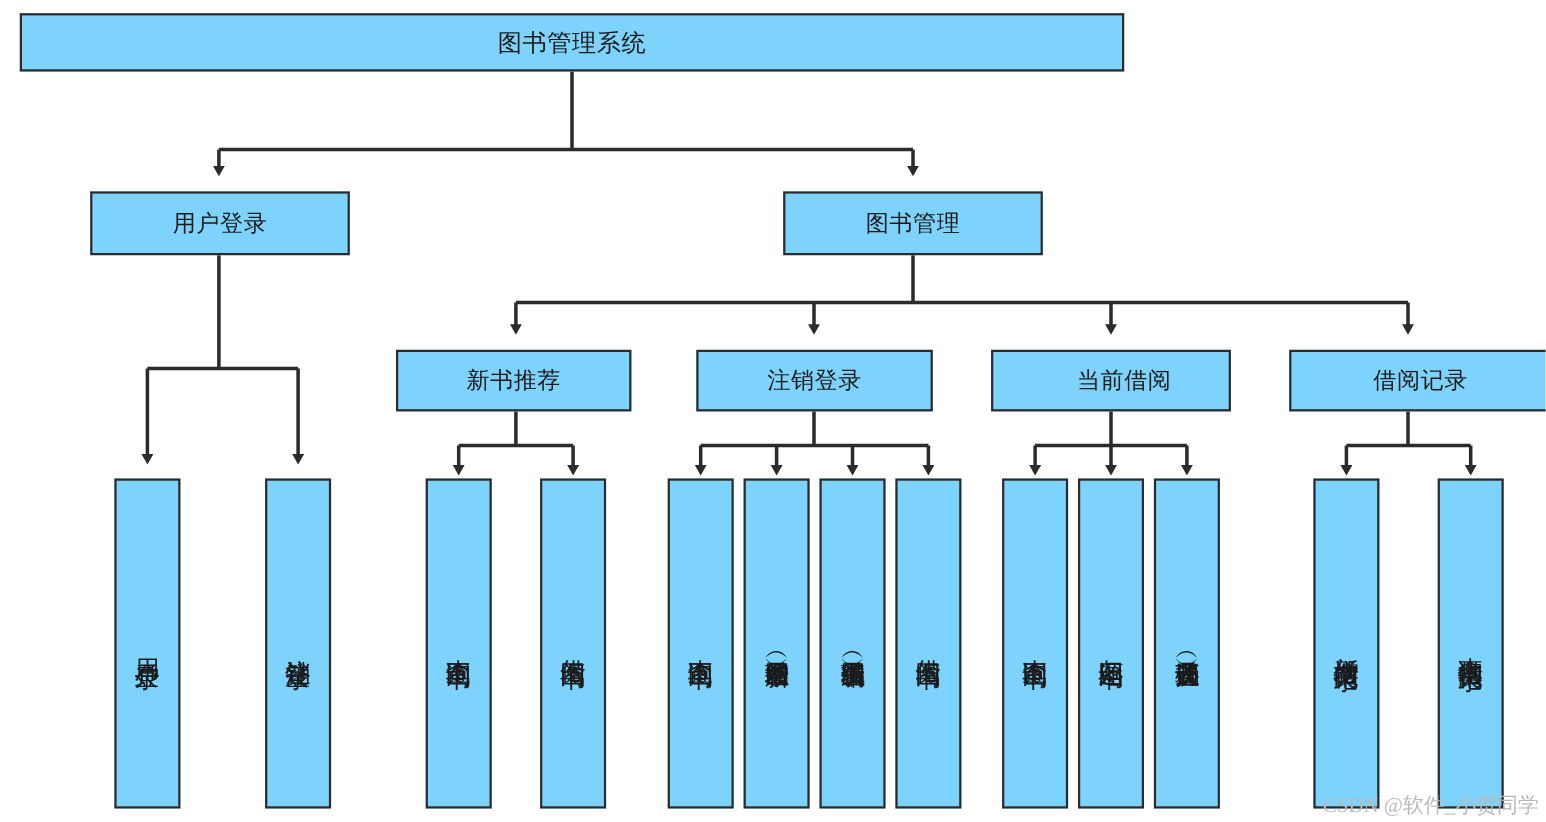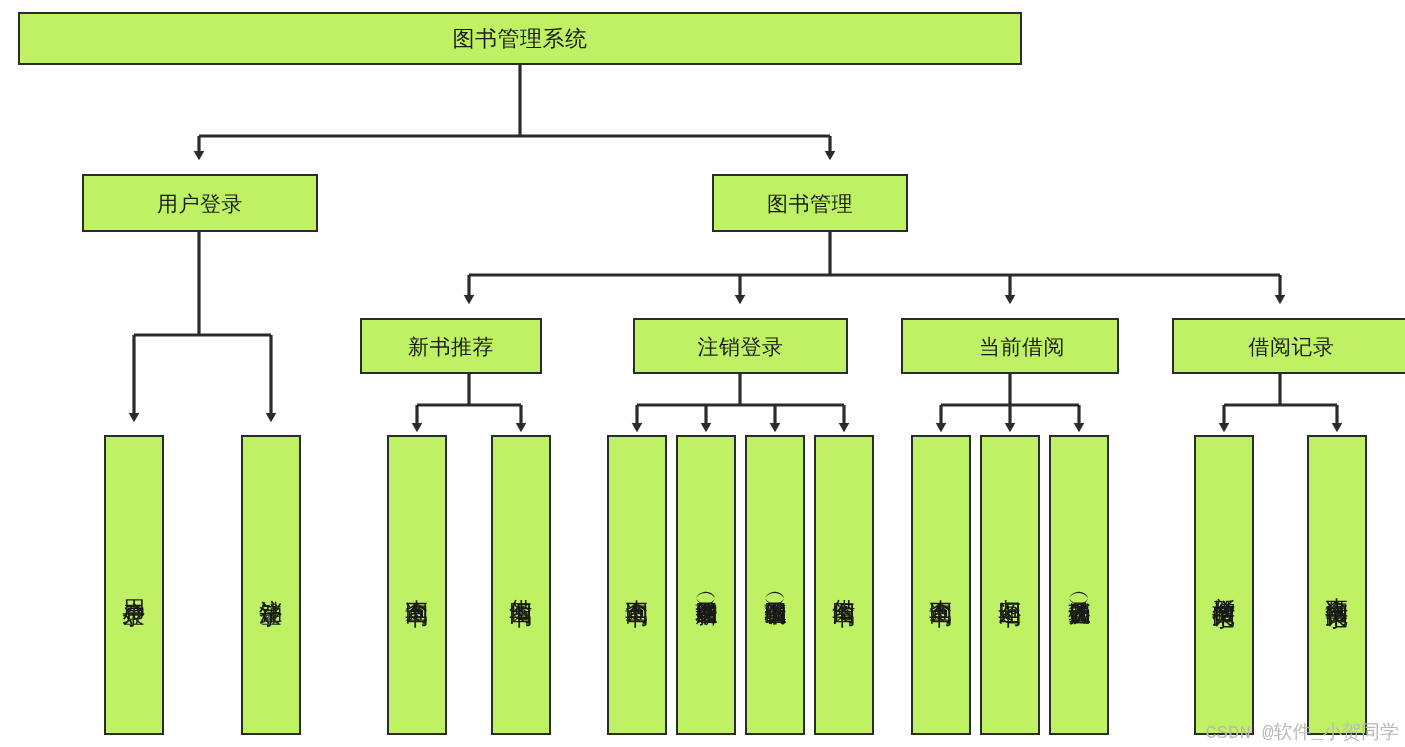--- a/index.html
+++ b/index.html
@@ -8,21 +8,21 @@
     background:#ffffff;
     font-family:"Liberation Sans","DejaVu Sans",sans-serif;
     overflow:hidden;
   }
   #stage{position:relative;width:1405px;height:747px;}
   #wires{position:absolute;left:0;top:0;width:1405px;height:747px;}
 
   .node{
     position:absolute;
     box-sizing:border-box;
-    background:#bef264;
+    background:#7dd3fc;
     border:2.5px solid #2b2b2b;
     display:flex;
     align-items:center;
     justify-content:center;
     color:#1a1a1a;
     z-index:2;
   }
   .node .lbl{
     display:block;
     white-space:nowrap;
@@ -46,21 +46,21 @@
   .v-node.tight .lbl{font-size:22px;line-height:1.04;letter-spacing:0px;}
 
   #watermark{
     position:absolute;
     right:6px;
     bottom:2px;
     font-size:19px;
     color:#b9b9b9;
     white-space:nowrap;
     z-index:5;
-    font-family:Liberation Mono, monospace;
+    font-family:Liberation Serif, serif;
   }
 </style>
 </head>
 <body>
 
 <div id="stage">
 
   <svg id="wires" viewBox="0 0 1405 747" xmlns="http://www.w3.org/2000/svg">
     <defs>
       <marker id="arrow" markerWidth="10" markerHeight="12" refX="1.2" refY="5.4" orient="auto" markerUnits="userSpaceOnUse">
@@ -112,25 +112,25 @@
   </svg>
 
   <div class="node h-node" id="node-root" style="left:18px;top:12px;width:1004px;height:53px;">
     <span class="lbl">图书管理系统</span>
   </div>
 
   <div class="node h-node" style="left:82px;top:174px;width:236px;height:58px;">
     <span class="lbl">用户登录</span>
   </div>
 
-  <div class="node h-node" style="left:712px;top:174px;width:196px;height:58px;">
+  <div class="node h-node" style="left:712px;top:174px;width:236px;height:58px;">
     <span class="lbl">图书管理</span>
   </div>
 
-  <div class="node h-node" style="left:360px;top:318px;width:182px;height:56px;">
+  <div class="node h-node" style="left:360px;top:318px;width:214px;height:56px;">
     <span class="lbl">新书推荐</span>
   </div>
 
   <div class="node h-node" style="left:633px;top:318px;width:215px;height:56px;">
     <span class="lbl">注销登录</span>
   </div>
 
   <div class="node h-node" style="left:901px;top:318px;width:218px;height:56px;padding-left:24px;">
     <span class="lbl">当前借阅</span>
   </div>

